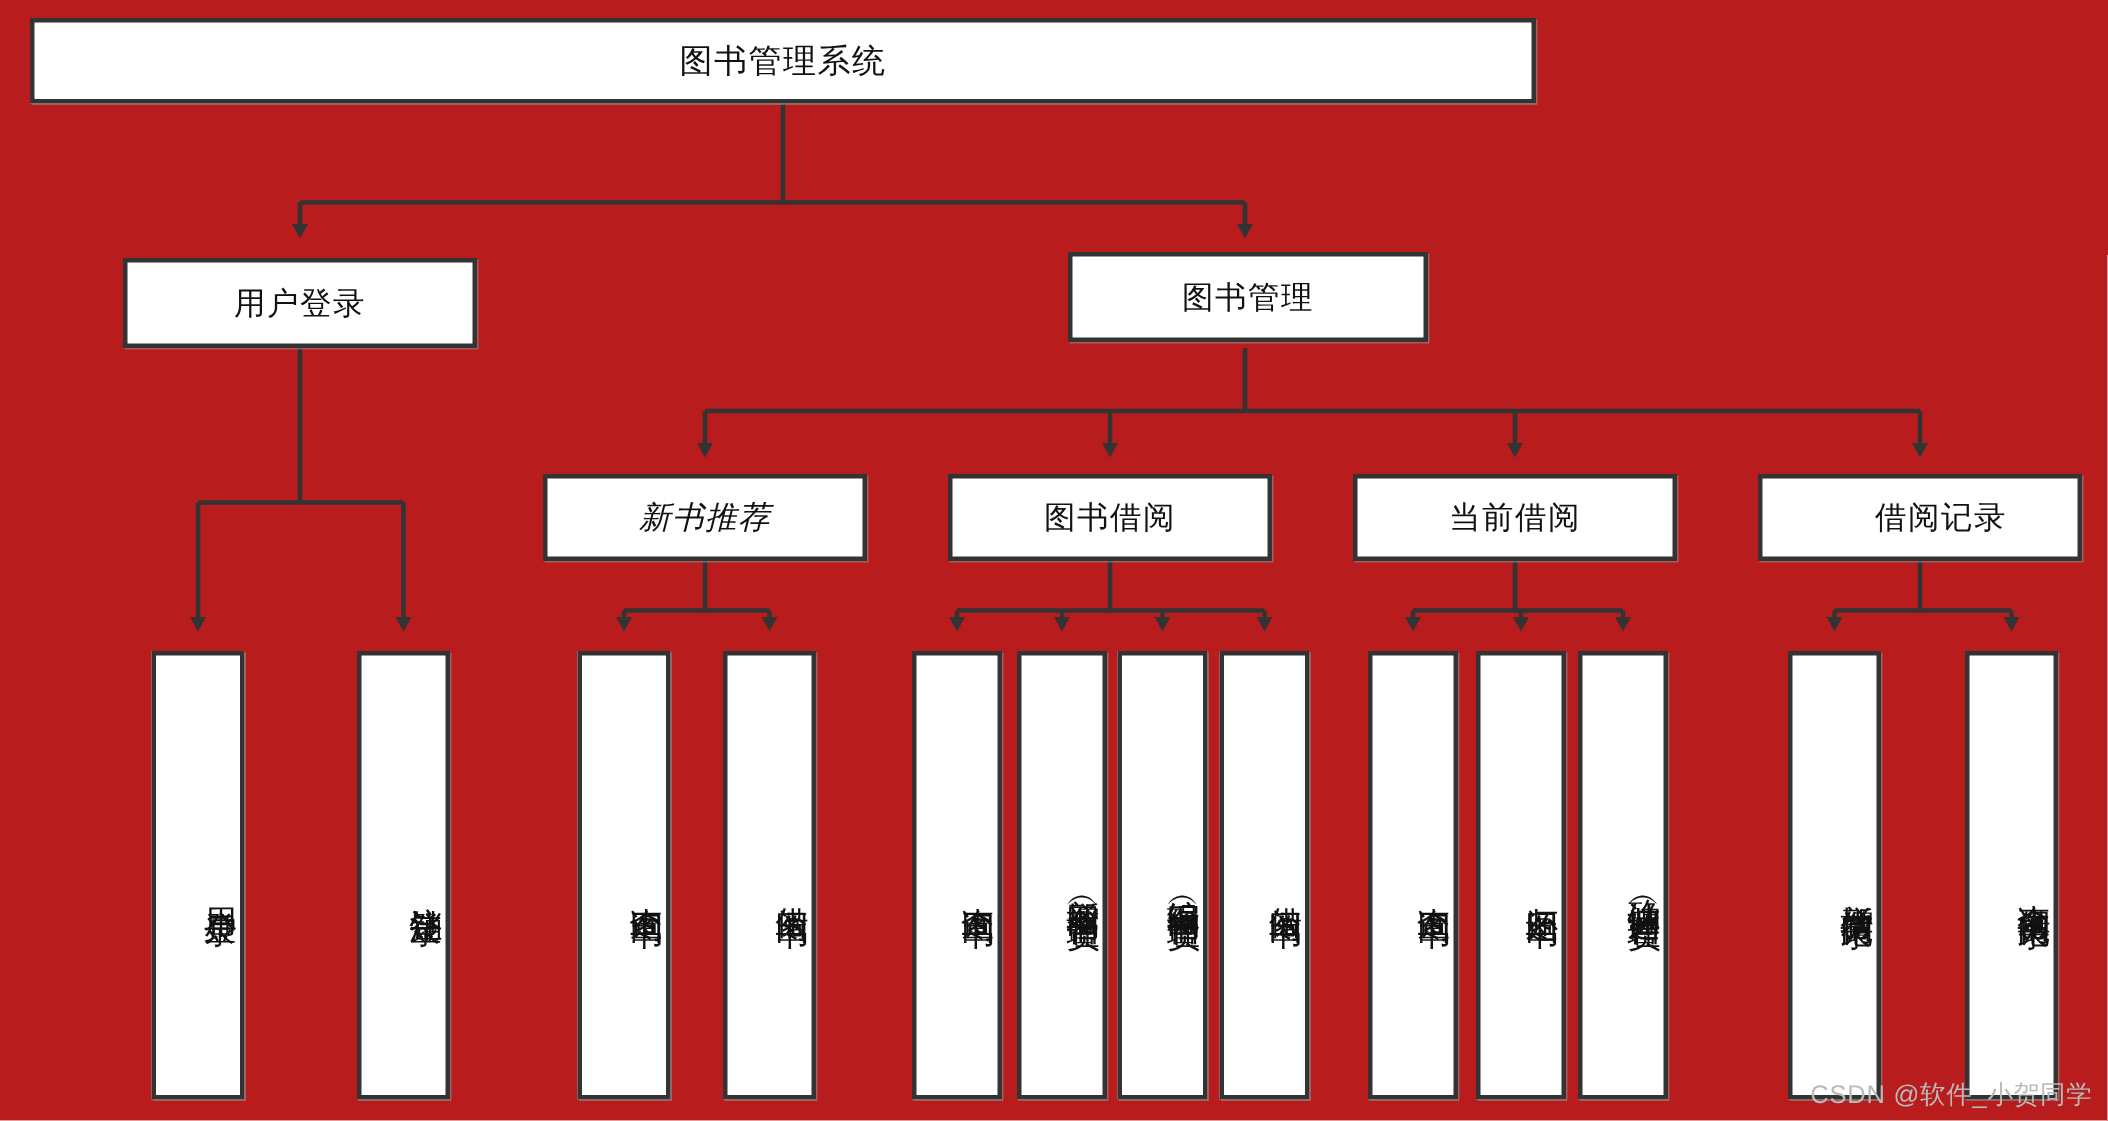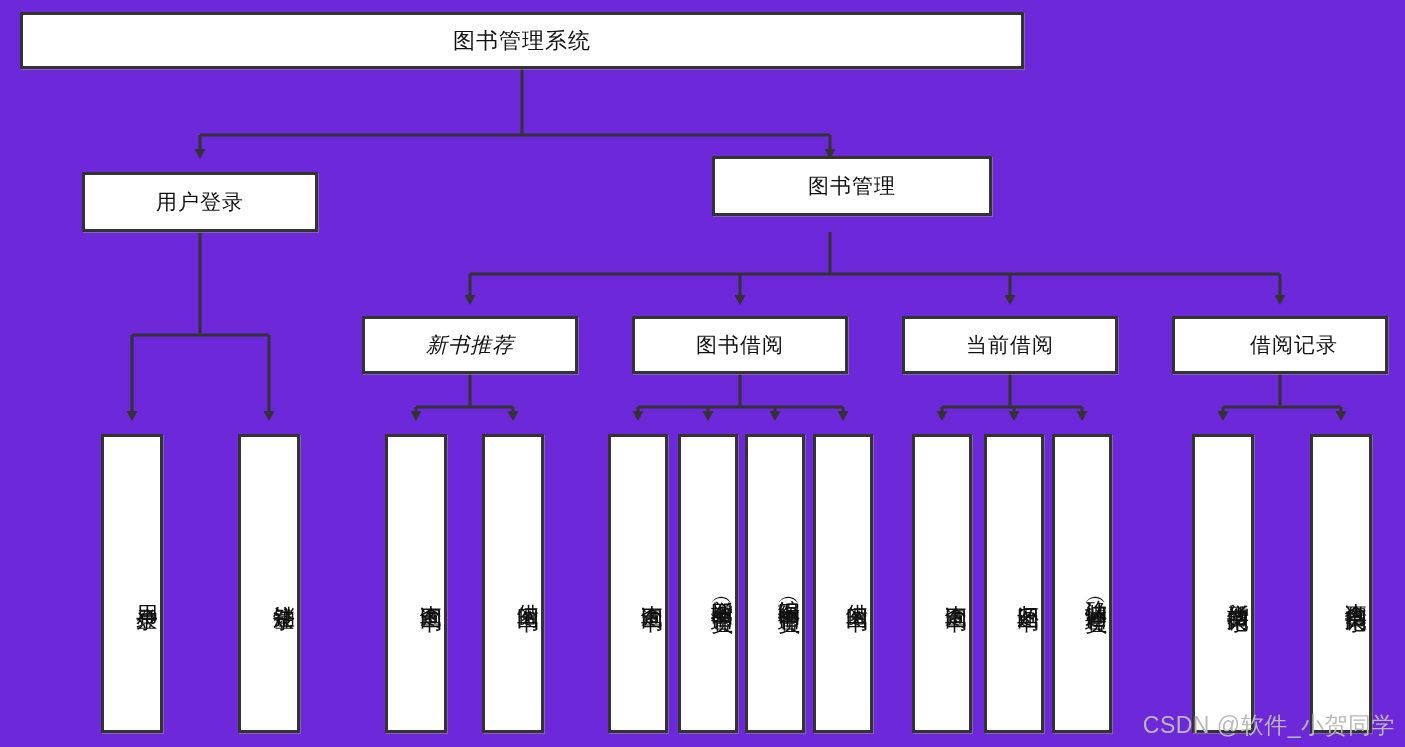--- a/index.html
+++ b/index.html
@@ -7,21 +7,21 @@
     padding: 0;
     background: #ffffff;
   }
   body {
     font-family: "Liberation Sans", "DejaVu Sans", sans-serif;
   }
   #canvas {
     position: relative;
     width: 1405px;
     height: 747px;
-    background: #6d28d9;
+    background: #b91c1c;
     overflow: hidden;
   }
   svg.wires {
     position: absolute;
     left: 0;
     top: 0;
     width: 1405px;
     height: 747px;
     pointer-events: none;
   }
@@ -57,21 +57,21 @@
   }
   .node.v .vtext {
     writing-mode: vertical-rl;
     text-orientation: upright;
     display: block;
   }
   .watermark {
     position: absolute;
     right: 10px;
     bottom: 6px;
-    font-size: 23px;
+    font-size: 17px;
     color: #b9b9b9;
     white-space: nowrap;
     letter-spacing: 0.5px;
   }
 </style>
 </head>
 <body>
 
 <div id="canvas">
 
@@ -125,21 +125,21 @@
     </g>
   </svg>
 
   <div class="node h root" style="left:20px;top:12px;width:1004px;height:57px;">
     <span>图书管理系统</span>
   </div>
 
   <div class="node h" style="left:82px;top:172px;width:236px;height:60px;">
     <span>用户登录</span>
   </div>
-  <div class="node h" style="left:712px;top:156px;width:280px;height:60px;">
+  <div class="node h" style="left:712px;top:168px;width:240px;height:60px;">
     <span>图书管理</span>
   </div>
 
   <div class="node h" style="left:362px;top:316px;width:216px;height:58px;font-style:italic;">
     <span>新书推荐</span>
   </div>
   <div class="node h" style="left:632px;top:316px;width:216px;height:58px;">
     <span>图书借阅</span>
   </div>
   <div class="node h" style="left:902px;top:316px;width:216px;height:58px;">

